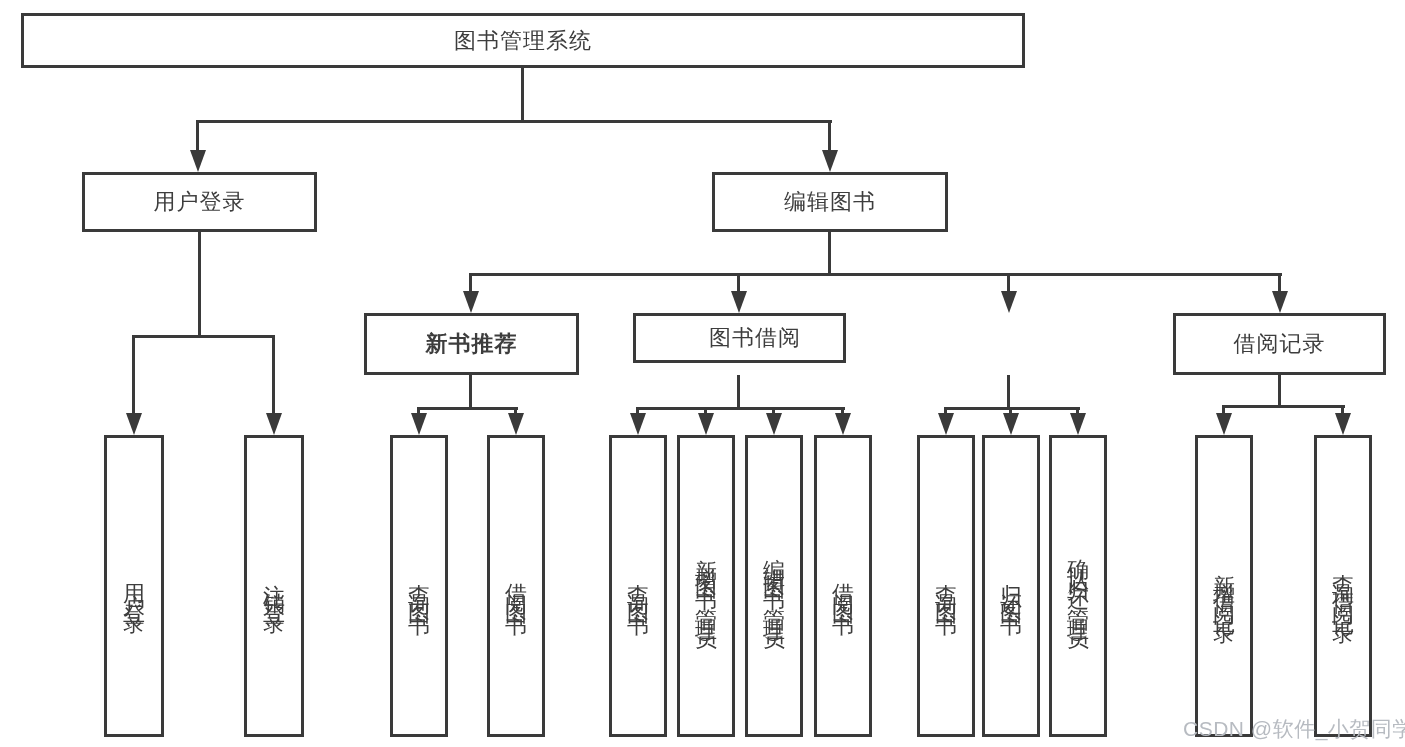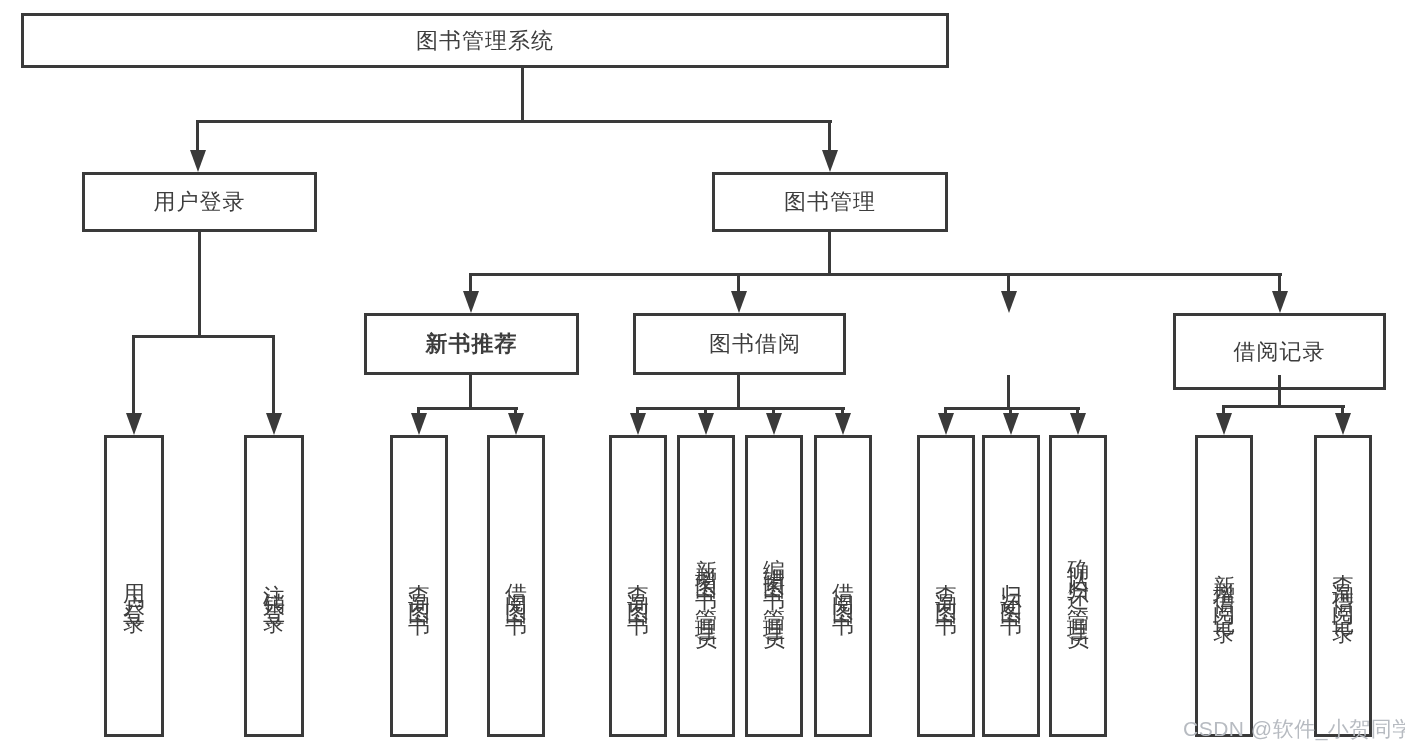--- a/index.html
+++ b/index.html
@@ -56,38 +56,38 @@
     letter-spacing:0.5px;
     white-space:nowrap;
     z-index:10;
   }
 </style>
 </head>
 <body>
 
 <div class="stage">
 
-  <div class="box" style="left:21px;top:13px;width:928px;height:55px;">
+  <div class="box" style="left:21px;top:13px;width:1004px;height:55px;">
     <span class="hlabel">图书管理系统</span>
   </div>
 
   <div class="box" style="left:82px;top:172px;width:235px;height:60px;">
     <span class="hlabel">用户登录</span>
   </div>
   <div class="box" style="left:712px;top:172px;width:236px;height:60px;">
-    <span class="hlabel">图书管理</span>
+    <span class="hlabel">编辑图书</span>
   </div>
 
   <div class="box" style="left:364px;top:313px;width:215px;height:62px;font-weight:bold;">
     <span class="hlabel">新书推荐</span>
   </div>
-  <div class="box" style="left:633px;top:313px;width:213px;height:62px;padding-left:31px;">
+  <div class="box" style="left:633px;top:313px;width:213px;height:50px;padding-left:31px;">
     <span class="hlabel">图书借阅</span>
   </div>
-  <div class="box" style="left:1173px;top:313px;width:213px;height:77px;text-align:center;">
+  <div class="box" style="left:1173px;top:313px;width:213px;height:62px;text-align:center;">
     <span class="hlabel">借阅记录</span>
   </div>
 
   <div class="box leaf" style="left:104px;width:60px;">
     <span class="vtext">用户登录</span>
   </div>
   <div class="box leaf" style="left:244px;width:60px;">
     <span class="vtext">注销登录</span>
   </div>
 

